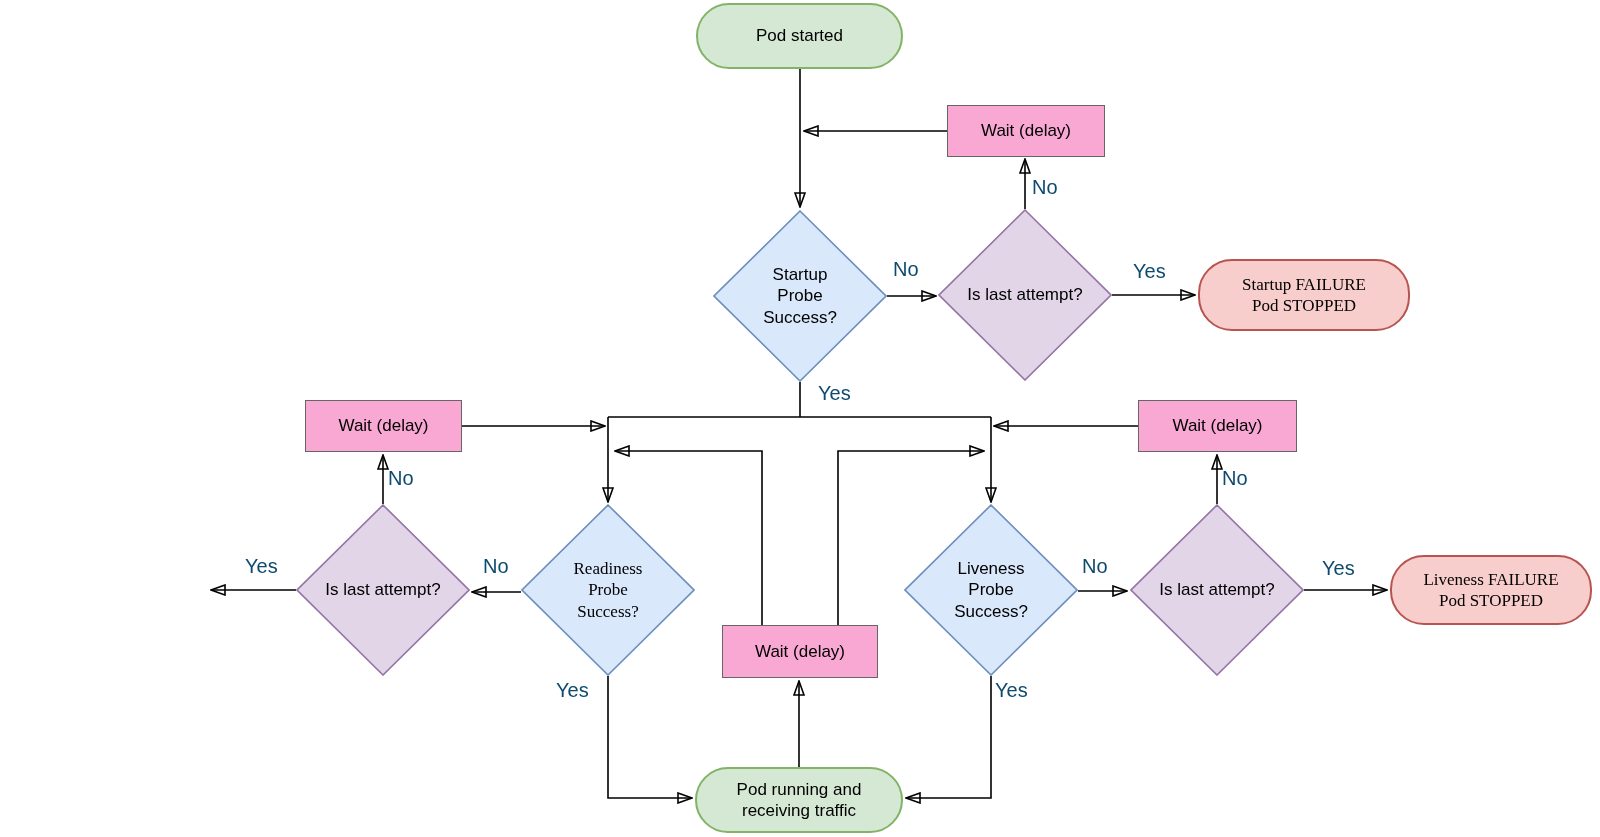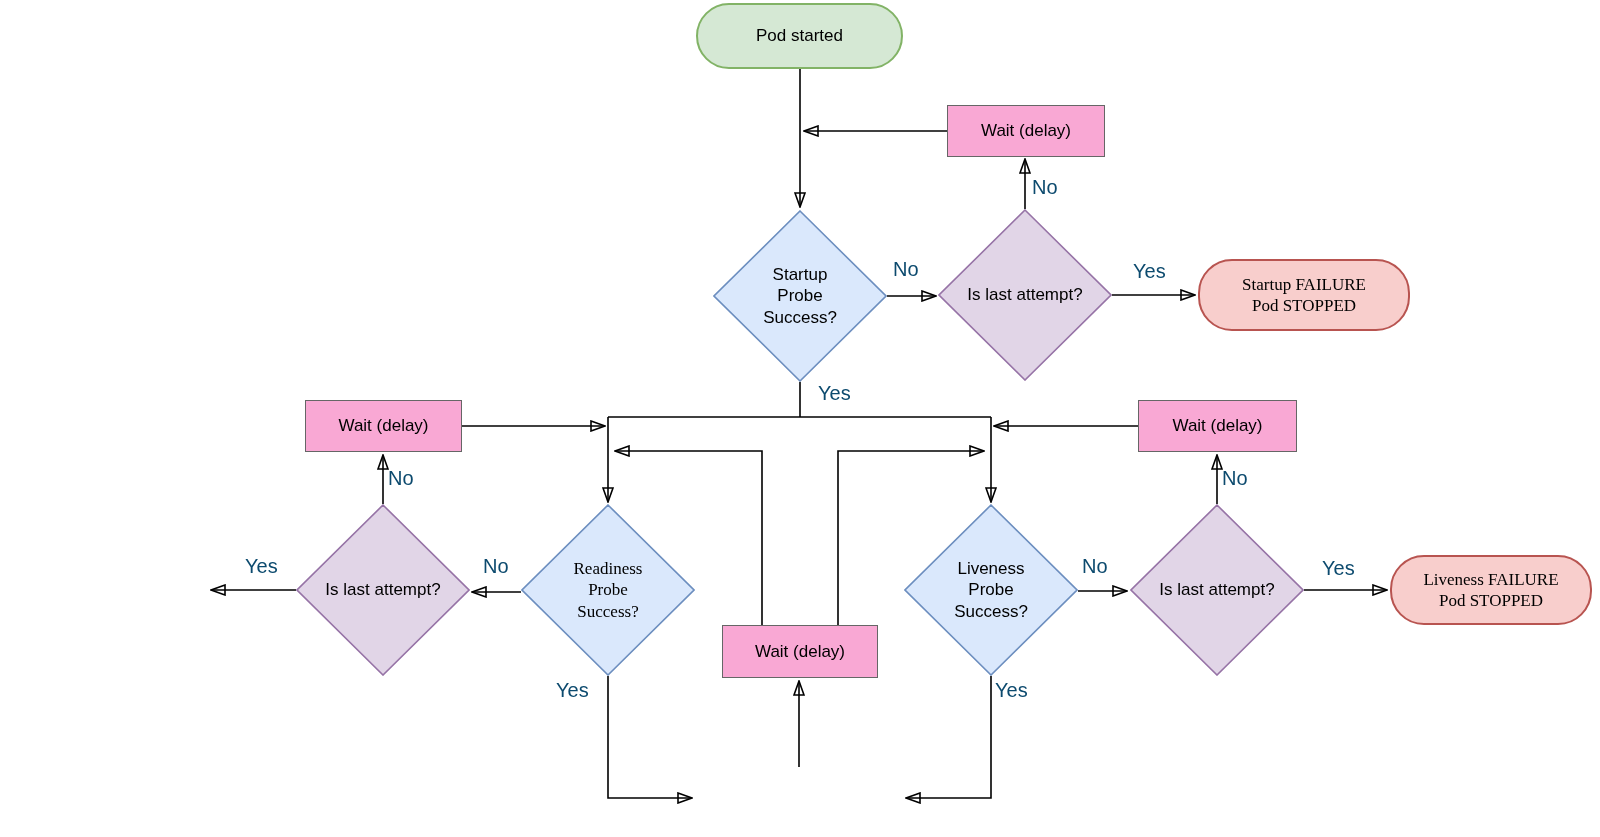--- a/index.html
+++ b/index.html
@@ -72,20 +72,24 @@
     <span>Startup FAILURE
 Pod STOPPED</span>
   </div>
 
 
   <div class="node pill red" style="left:1390px;top:555px;width:202px;height:70px;">
     <span>Liveness FAILURE
 Pod STOPPED</span>
   </div>
 
+  <div class="node pill green" style="left:695px;top:767px;width:208px;height:66px;">
+    <span>Pod running and
+receiving traffic</span>
+  </div>
 
   <div class="node box" style="left:947px;top:105px;width:158px;height:52px;">
     <span>Wait (delay)</span>
   </div>
 
   <div class="node box" style="left:305px;top:400px;width:157px;height:52px;">
     <span>Wait (delay)</span>
   </div>
 
   <div class="node box" style="left:1138px;top:400px;width:159px;height:52px;">

